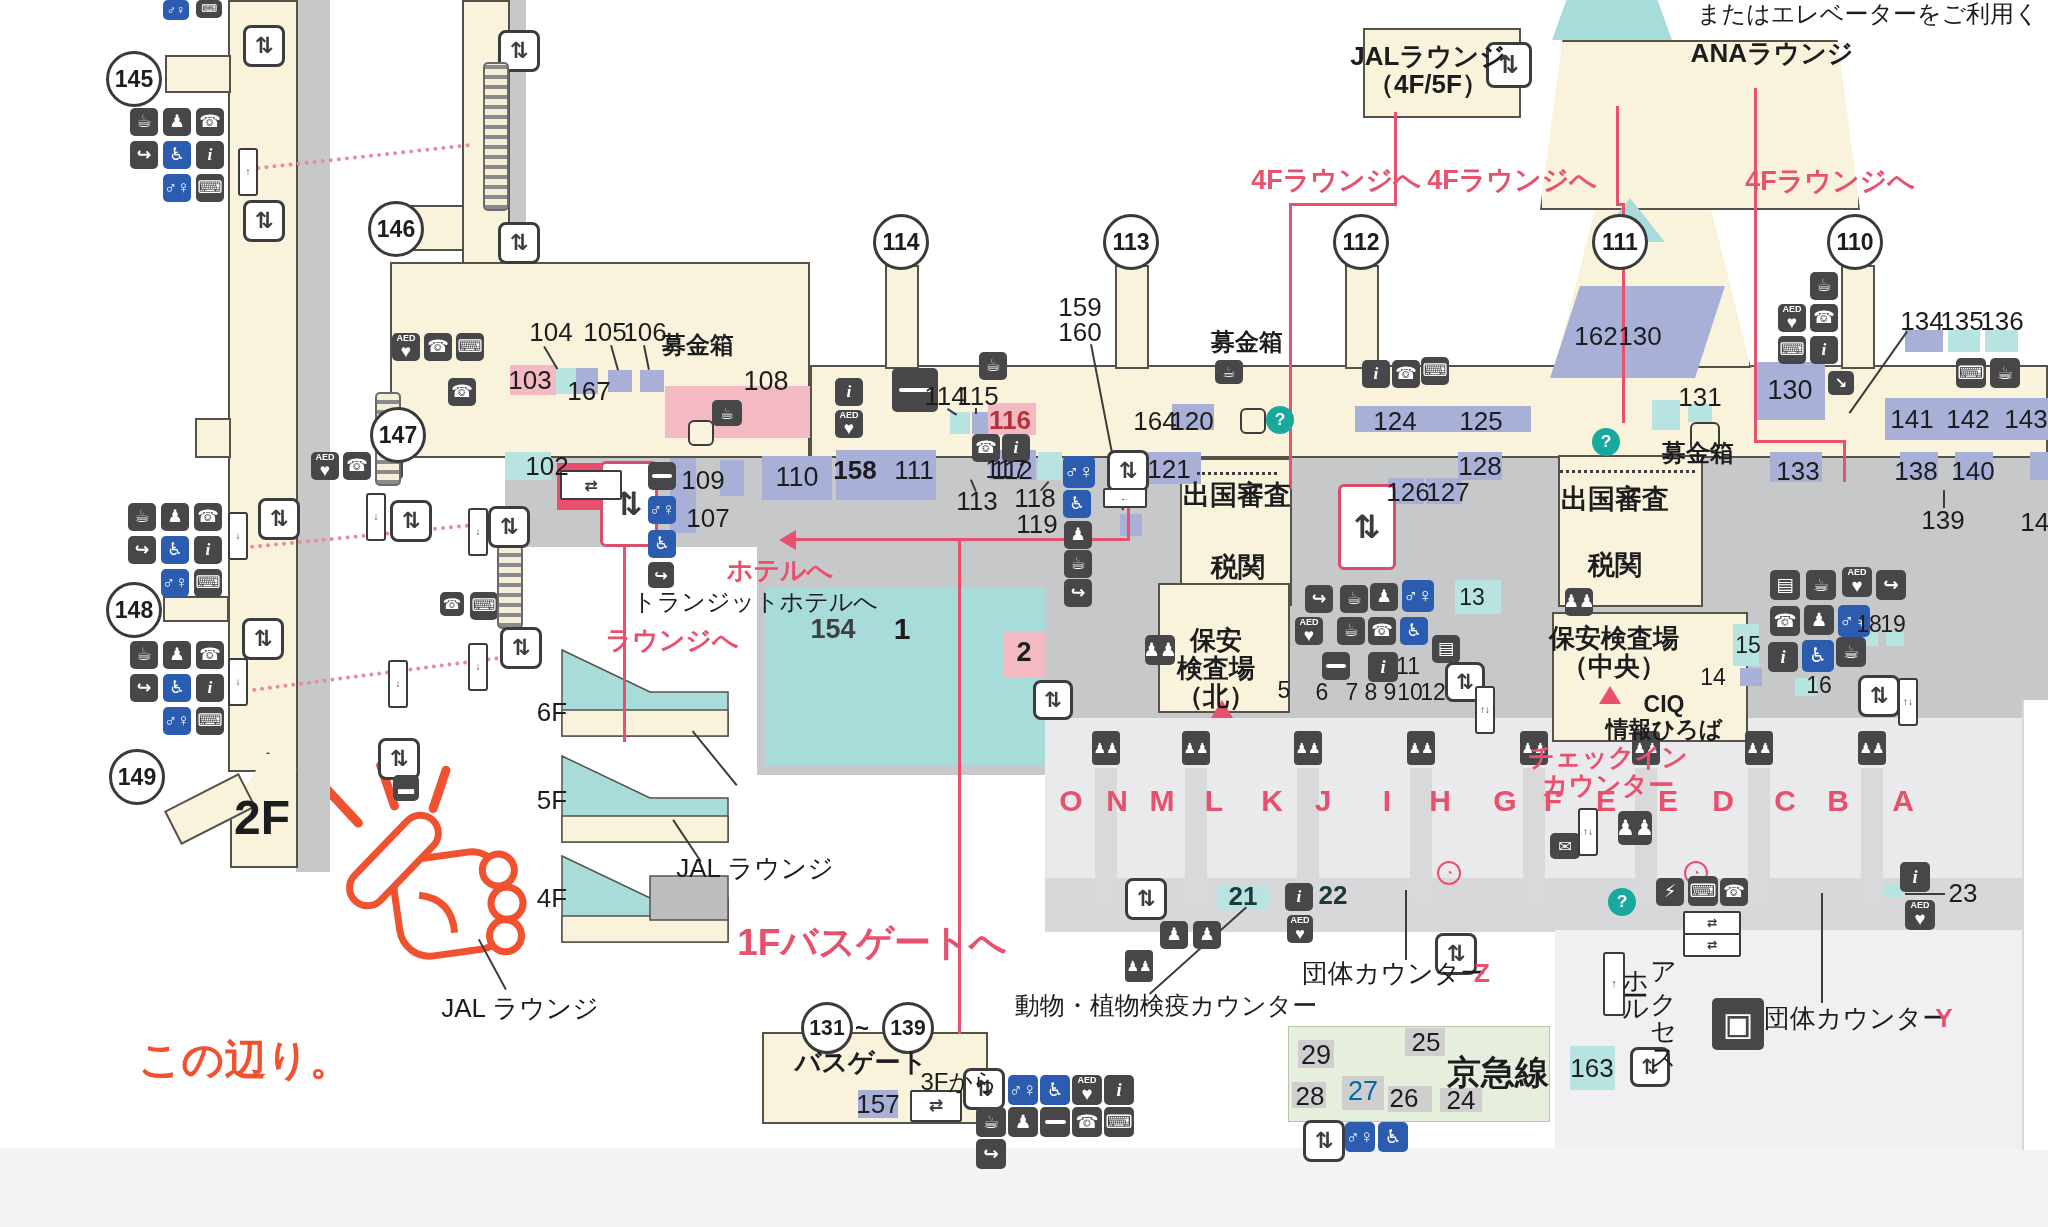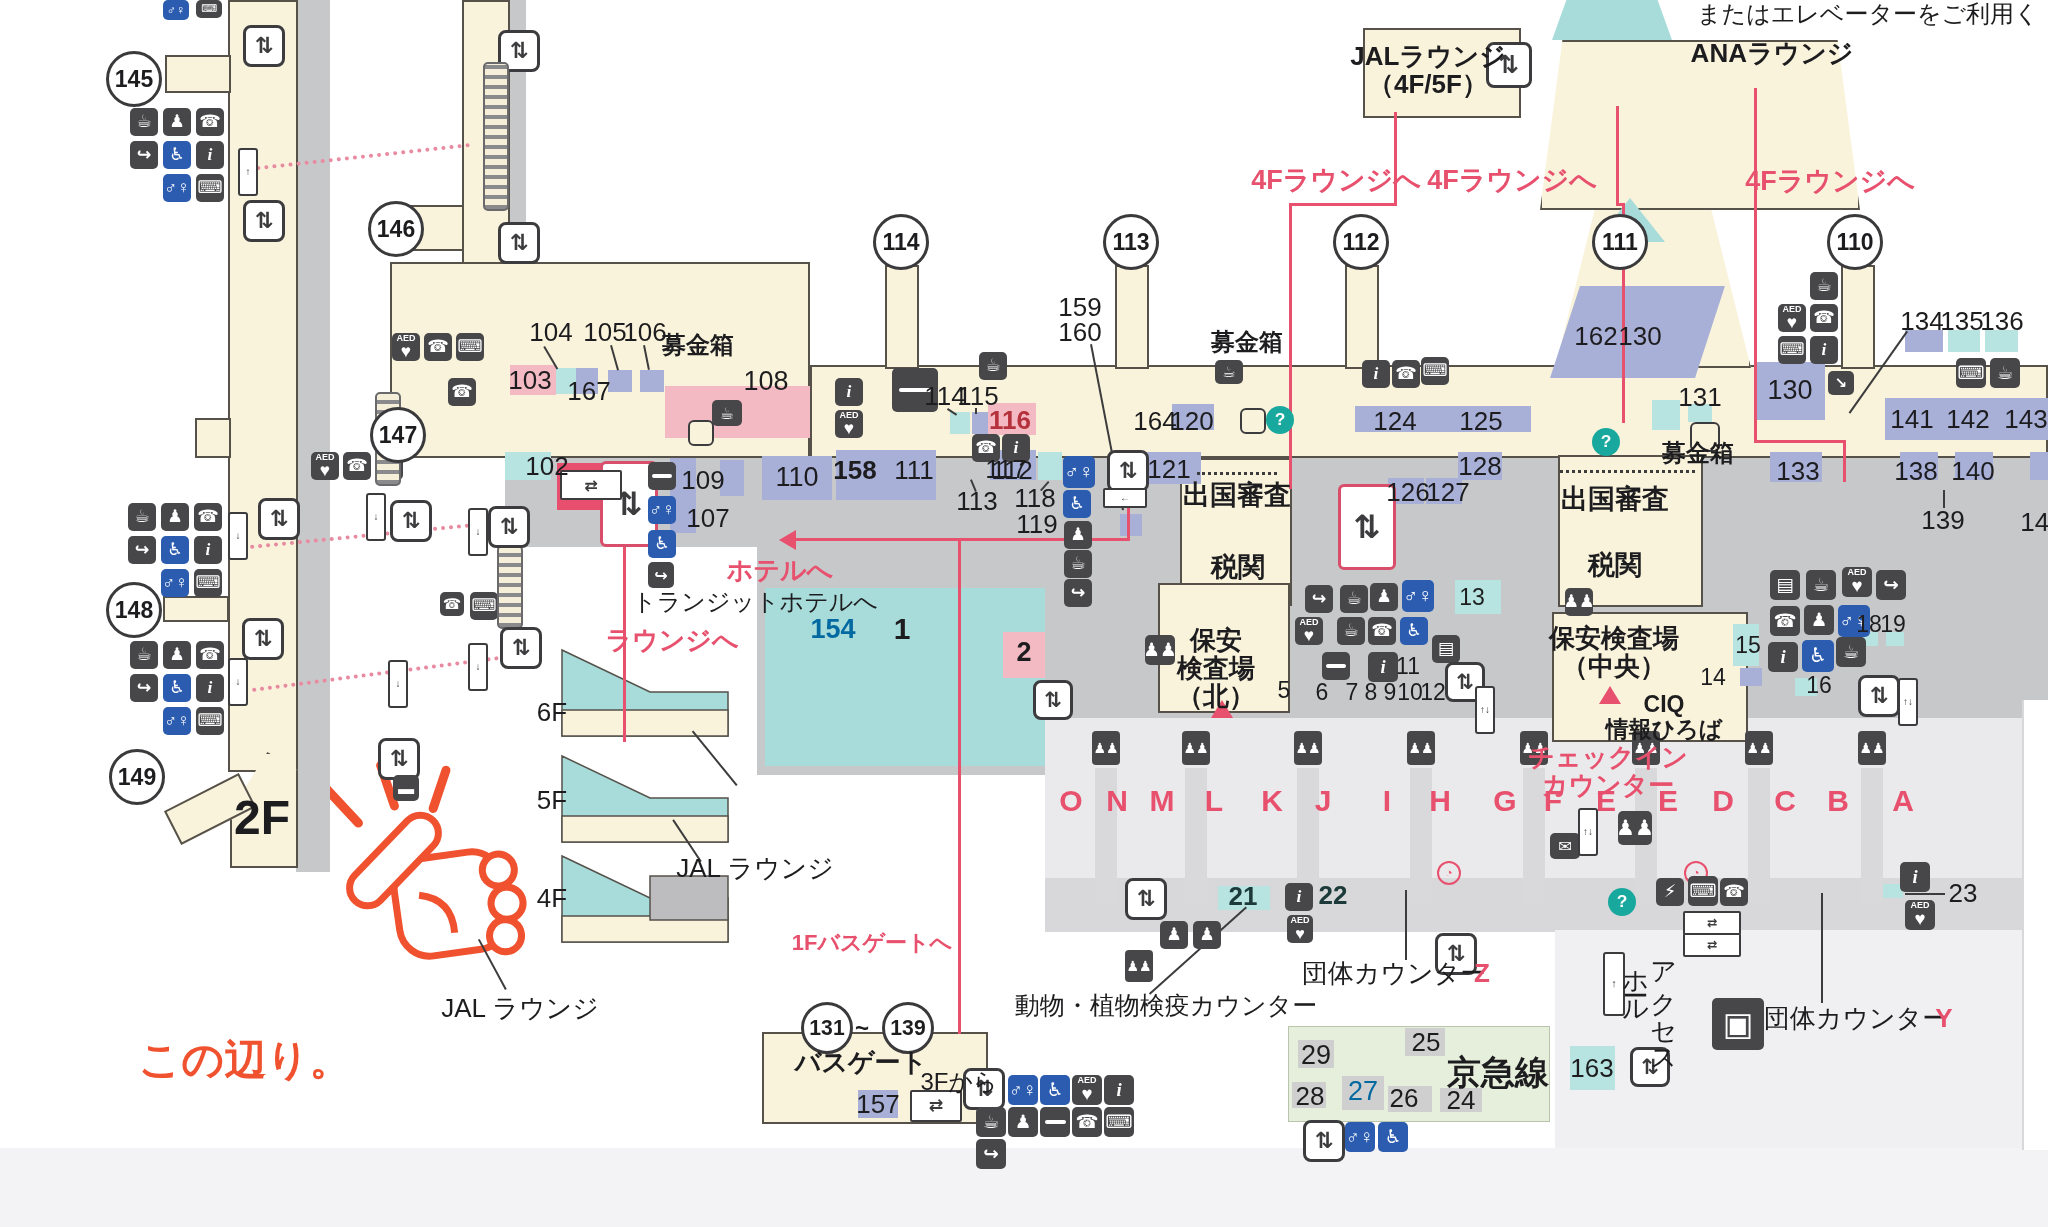--- a/index.html
+++ b/index.html
@@ -555,40 +555,40 @@
     <div class="lbl bold" style="left: 1216px; top: 668px; font-size: 26px; color: rgb(29, 29, 31);">保安
 検査場
 （北）</div>
     <div class="lbl bold" style="left: 1614px; top: 652px; font-size: 26px; color: rgb(29, 29, 31);">保安検査場
 （中央）</div>
     <div class="lbl bold" style="left: 1664px; top: 717px; font-size: 23px; color: rgb(29, 29, 31);">CIQ
 情報ひろば</div>
     <div class="lbl bold" style="left: 1608px; top: 771px; font-size: 26px; color: rgb(232, 81, 110);">チェックイン
 カウンター</div>
     <div class="lbl bold" style="left: 902px; top: 629px; font-size: 30px; color: rgb(29, 29, 31);">1</div>
-    <div class="lbl bold" style="left: 833px; top: 630px; font-size: 27px; color: #0369a1;">154</div>
+    <div class="lbl bold" style="left: 833px; top: 630px; font-size: 27px; color: #404040;">154</div>
     <div class="lbl bold" style="left: 1024px; top: 653px; font-size: 27px; color: rgb(29, 29, 31);">2</div>
     <div class="lbl" style="left: 1284px; top: 690px; font-size: 23px; color: rgb(29, 29, 31);">5</div>
     <div class="lbl" style="left: 1322px; top: 692px; font-size: 23px; color: rgb(29, 29, 31);">6</div>
     <div class="lbl" style="left: 1352px; top: 692px; font-size: 23px; color: rgb(29, 29, 31);">7</div>
     <div class="lbl" style="left: 1371px; top: 692px; font-size: 23px; color: rgb(29, 29, 31);">8</div>
     <div class="lbl" style="left: 1390px; top: 692px; font-size: 23px; color: rgb(29, 29, 31);">9</div>
     <div class="lbl" style="left: 1410px; top: 692px; font-size: 23px; color: rgb(29, 29, 31);">10</div>
     <div class="lbl" style="left: 1433px; top: 692px; font-size: 23px; color: rgb(29, 29, 31);">12</div>
     <div class="lbl" style="left: 1408px; top: 666px; font-size: 23px; color: rgb(29, 29, 31);">11</div>
     <div class="lbl" style="left: 1472px; top: 597px; font-size: 23px; color: rgb(29, 29, 31);">13</div>
     <div class="lbl" style="left: 1713px; top: 677px; font-size: 23px; color: rgb(29, 29, 31);">14</div>
     <div class="lbl" style="left: 1748px; top: 645px; font-size: 23px; color: rgb(29, 29, 31);">15</div>
     <div class="lbl" style="left: 1819px; top: 685px; font-size: 23px; color: rgb(29, 29, 31);">16</div>
     <div class="lbl" style="left: 1869px; top: 624px; font-size: 23px; color: rgb(29, 29, 31);">18</div>
     <div class="lbl" style="left: 1893px; top: 624px; font-size: 23px; color: rgb(29, 29, 31);">19</div>
     <div class="lbl" style="left: 755px; top: 602px; font-size: 24px; color: rgb(29, 29, 31);">トランジットホテルへ</div>
     <div class="lbl bold" style="left: 672px; top: 640px; font-size: 26px; color: rgb(232, 81, 110);">ラウンジへ</div>
     <div class="lbl bold" style="left: 780px; top: 570px; font-size: 26px; color: rgb(232, 81, 110);">ホテルへ</div>
-    <div class="lbl bold" style="left: 872px; top: 943px; font-size: 22px; color: rgb(232, 81, 110);">1Fバスゲートへ</div>
+    <div class="lbl bold" style="left: 872px; top: 943px; font-size: 37px; color: rgb(232, 81, 110);">1Fバスゲートへ</div>
     <div class="lbl" style="left: 552px; top: 712px; font-size: 26px; color: rgb(29, 29, 31);">6F</div>
     <div class="lbl" style="left: 552px; top: 800px; font-size: 26px; color: rgb(29, 29, 31);">5F</div>
     <div class="lbl" style="left: 552px; top: 898px; font-size: 26px; color: rgb(29, 29, 31);">4F</div>
     <div class="lbl" style="left: 755px; top: 868px; font-size: 26px; color: rgb(29, 29, 31);">JAL ラウンジ</div>
     <div class="lbl" style="left: 520px; top: 1008px; font-size: 26px; color: rgb(29, 29, 31);">JAL ラウンジ</div>
     <div class="lbl bold" style="left: 262px; top: 818px; font-size: 48px; color: rgb(29, 29, 31);">2F</div>
     <div class="lbl bold" style="left: 1243px; top: 896px; font-size: 26px; color: rgb(29, 58, 58);">21</div>
     <div class="lbl bold" style="left: 1333px; top: 895px; font-size: 26px; color: rgb(29, 58, 58);">22</div>
     <div class="lbl" style="left: 1963px; top: 893px; font-size: 26px; color: rgb(29, 29, 31);">23</div>
     <div class="lbl" style="left: 1394px; top: 973px; font-size: 26px; color: rgb(29, 29, 31);">団体カウンター</div>

